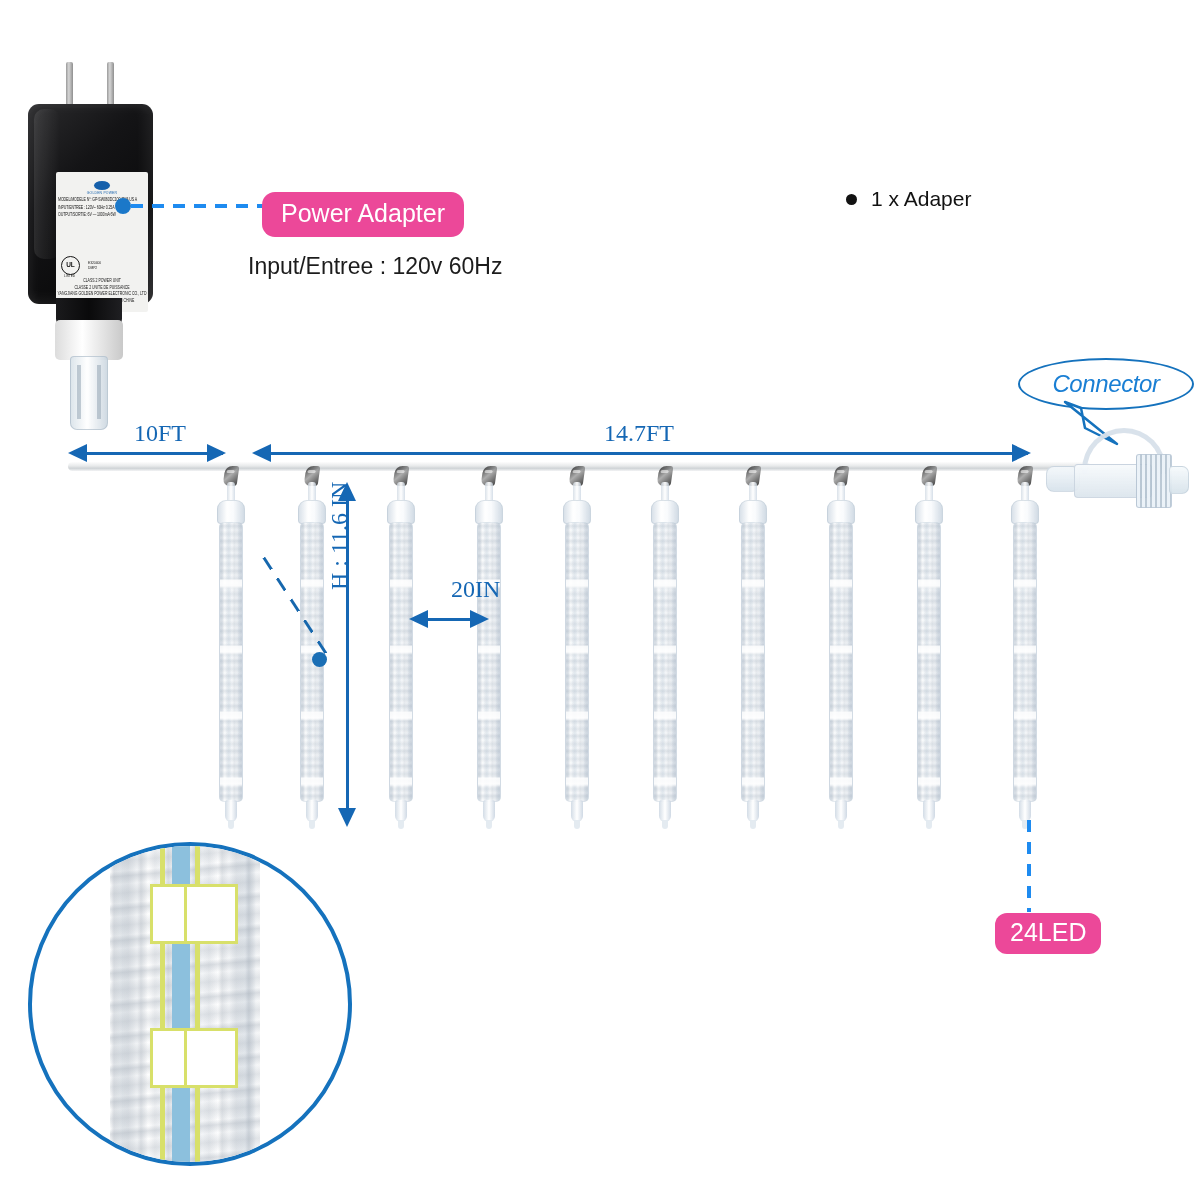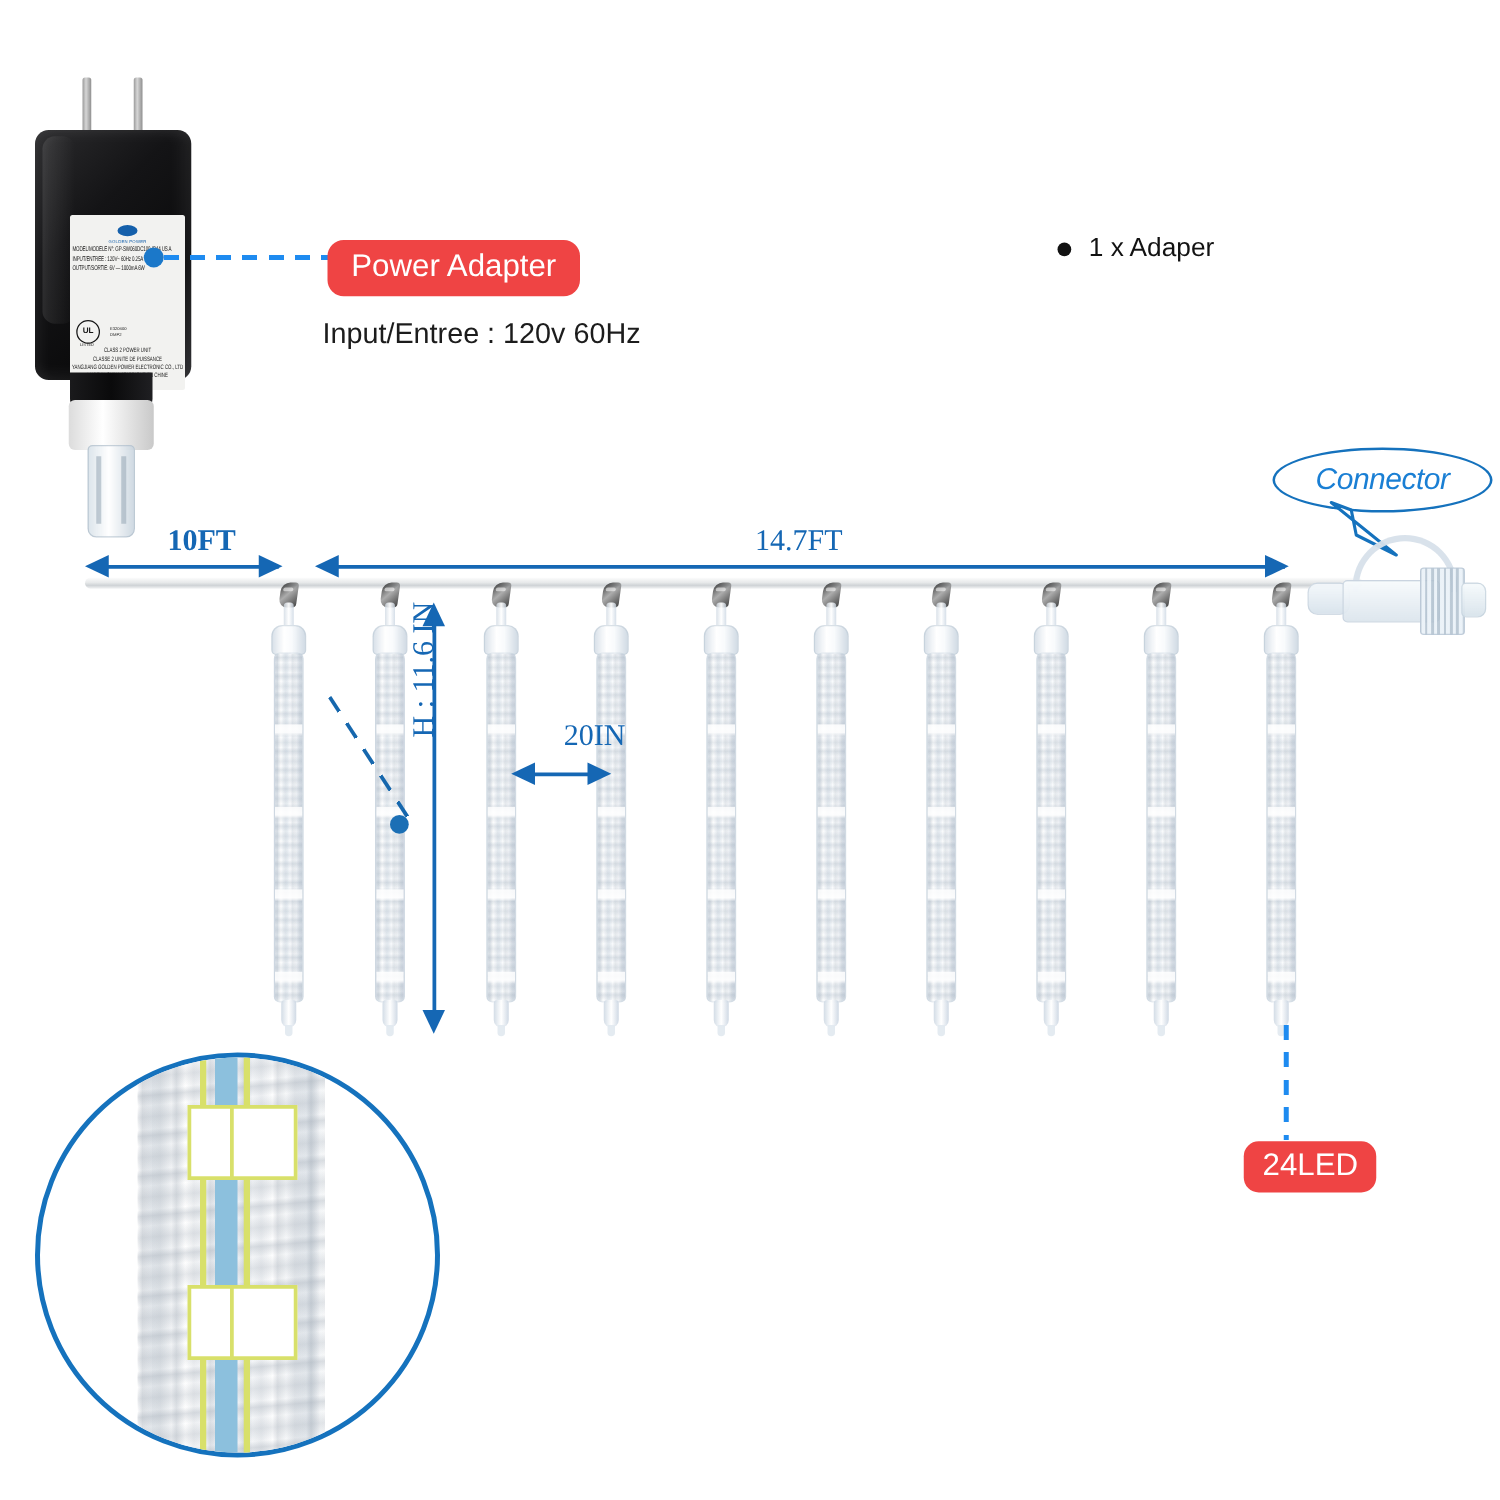--- a/index.html
+++ b/index.html
@@ -190,21 +190,21 @@
     background: #1b78c9;
   }
   #adapter-dashline {
     left: 131px; top: 204px;
     width: 132px; height: 4px;
     background: repeating-linear-gradient(90deg,#1e8bf0 0 12px, rgba(0,0,0,0) 12px 21px);
   }
 
   
   .pill {
-    background: #ef4444;
+    background: #ec4899;
     color: #ffffff;
     border-radius: 11px;
     display: inline-block;
     text-align: center;
     font-family: "Liberation Sans", sans-serif;
   }
   #pill-power-adapter {
     left: 262px; top: 192px;
     padding: 7px 19px 9px 19px;
     font-size: 25px;
@@ -216,21 +216,21 @@
     font-size: 25px;
     border-radius: 12px;
   }
   #led-dashline {
     left: 1027px; top: 820px;
     width: 4px; height: 92px;
     background: repeating-linear-gradient(180deg,#1e8bf0 0 12px, rgba(0,0,0,0) 12px 22px);
   }
 
   
-  #spec-lines { left: 258px; top: 248px; width: 330px; }
+  #spec-lines { left: 248px; top: 248px; width: 330px; }
   .spec-line {
     font-size: 23px;
     color: #1c1c1c;
     line-height: 36px;
     white-space: nowrap;
   }
 
   
   #package-block { left: 840px; top: 182px; width: 340px; }
   #package-title {
@@ -308,21 +308,21 @@
     font-family: "Liberation Serif", serif;
     color: #1567b4;
     font-size: 24px;
     white-space: nowrap;
   }
 
   
   #dim-10ft-line  { left: 83px;  top: 452px; width: 140px; }
   #dim-10ft-lhead { left: 68px;  top: 444px; }
   #dim-10ft-rhead { left: 207px; top: 444px; }
-  #dim-10ft-text  { left: 134px; top: 420px; font-weight: bold; }
+  #dim-10ft-text  { left: 134px; top: 420px; }
 
   
   #dim-147-line   { left: 268px; top: 452px; width: 760px; }
   #dim-147-lhead  { left: 252px; top: 444px; }
   #dim-147-rhead  { left: 1012px; top: 444px; }
   #dim-147-text   { left: 604px; top: 420px; }
 
   
   #dim-h-line   { left: 346px; top: 500px; width: 3px; height: 310px; background: #1567b4; }
   #dim-h-uhead  { left: 338px; top: 482px; }

